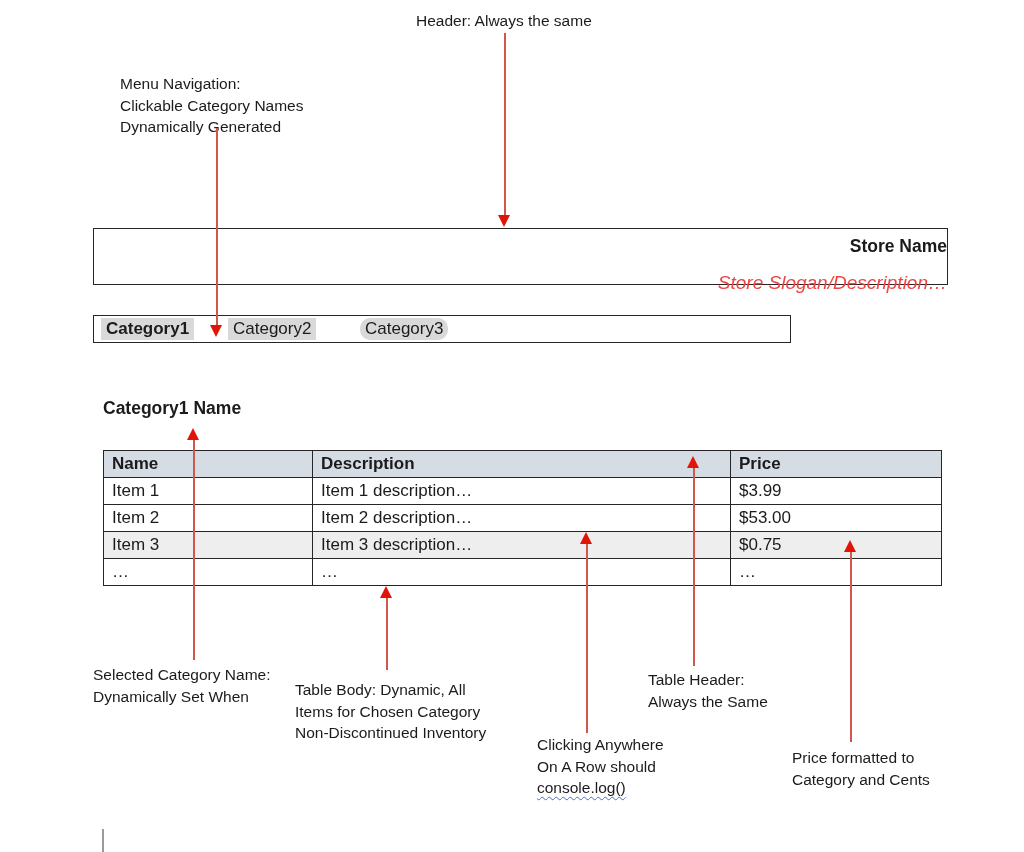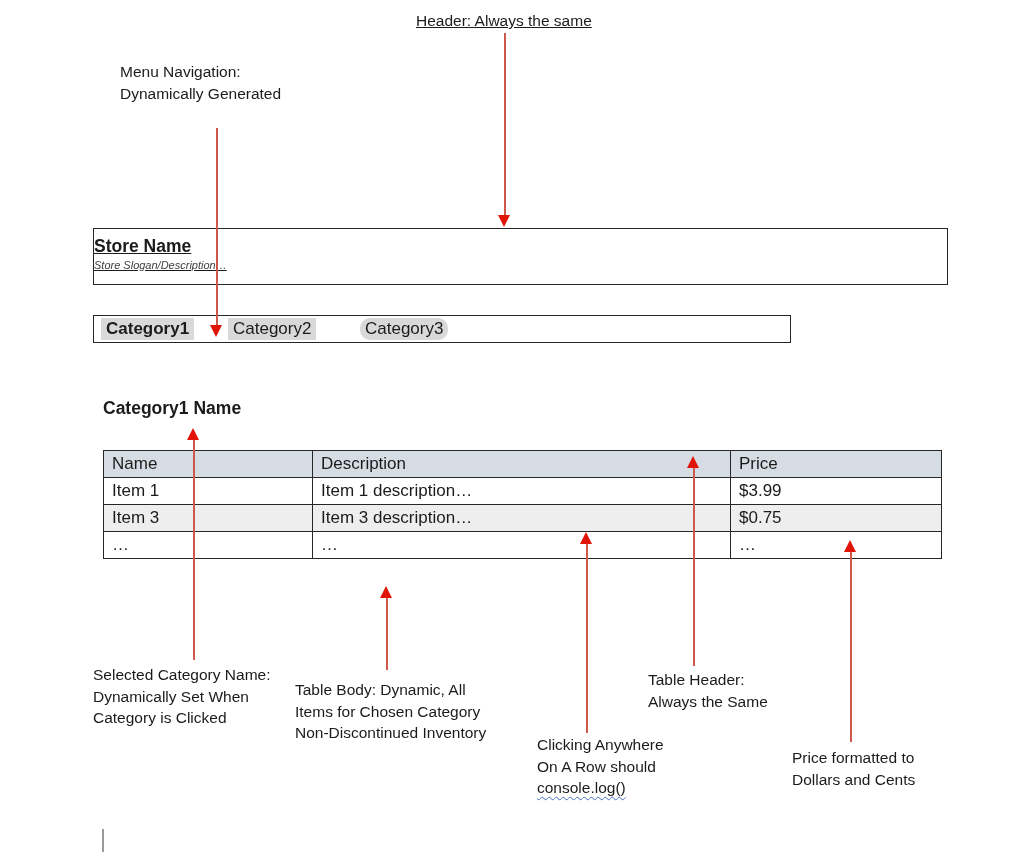--- a/index.html
+++ b/index.html
@@ -23,24 +23,24 @@
   .note div{white-space:nowrap;}
   
   .aline{position:absolute;width:2px;background:var(--arrow-line);z-index:5;}
   .ahead{position:absolute;width:0;height:0;z-index:6;
          border-left:6.5px solid transparent;border-right:6.5px solid transparent;}
   .ahead.down{border-top:12px solid var(--accent-red);}
   .ahead.up{border-bottom:12px solid var(--accent-red);}
   
   .store-box{
     left:93px;top:228px;width:855px;height:57px;
-    border:1px solid var(--border-dark);text-align:left;background:#fff;text-decoration:underline;
+    border:1px solid var(--border-dark);text-align:right;background:#fff;
   }
   .store-name{font-size:17.5px;font-weight:bold;margin-top:7px;}
-  .store-slogan{font-size:11px;font-style:italic;color:#404040;margin-top:2px;}
+  .store-slogan{font-size:19px;font-style:italic;color:#ef4444;margin-top:15px;}
   
   .nav-box{
     left:93px;top:315px;width:698px;height:28px;
     border:1px solid var(--border-dark);background:#fff;
   }
   .nav-item{
     position:absolute;top:2px;background:var(--highlight-gray);
     font-size:17px;line-height:22px;padding:0 5px;white-space:nowrap;
   }
   .nav-item.selected{font-weight:bold;}
@@ -49,44 +49,45 @@
   
   table.inv{
     position:absolute;left:103px;top:450px;width:838px;
     border-collapse:collapse;table-layout:fixed;font-size:17px;z-index:1;
   }
   table.inv th,table.inv td{
     border:1px solid var(--border-dark);height:27px;
     padding:0 0 0 8px;text-align:left;vertical-align:middle;
     overflow:hidden;white-space:nowrap;
   }
-  table.inv th{background:var(--table-header-bg);font-weight:normal;margin-left:16px;}
+  table.inv th{background:var(--table-header-bg);font-weight:bold;margin-left:16px;}
   tr.shaded td{background:var(--shaded-row-bg);}
   .col-name{width:209px;}
   .col-desc{width:418px;}
   .col-price{width:211px;}
   
   .code-underline{
     text-decoration:underline;text-decoration-style:wavy;
     text-decoration-color:var(--squiggle-blue);
     text-decoration-thickness:1px;text-underline-offset:3px;
   }
   .text-cursor{left:102px;top:829px;width:2px;height:23px;background:#9a9a9a;}
 </style>
 </head>
 <body>
 
-<div class="abs note" style="left:416px;top:10px;text-decoration:underline;">
+<div class="abs note" style="left:416px;top:10px;">
   <div>Header: Always the same</div>
 </div>
 <div class="aline" style="left:504px;top:33px;height:183px;"></div>
 <div class="ahead down" style="left:498px;top:215px;"></div>
 
-<div class="abs note" style="left:120px;top:61px;">
+<div class="abs note" style="left:120px;top:73px;">
   <div>Menu Navigation:</div>
+  <div>Clickable Category Names</div>
   <div>Dynamically Generated</div>
 </div>
 <div class="aline" style="left:216px;top:128px;height:197px;"></div>
 <div class="ahead down" style="left:210px;top:325px;"></div>
 
 <div class="abs store-box">
   <div class="store-name">Store Name</div>
   <div class="store-slogan">Store Slogan/Description…</div>
 </div>
 
@@ -108,20 +109,25 @@
       <tr>
     <th>Name</th>
     <th>Description</th>
     <th>Price</th>
   </tr>
   <tr>
     <td>Item 1</td>
     <td>Item 1 description…</td>
     <td>$3.99</td>
   </tr>
+  <tr>
+    <td>Item 2</td>
+    <td>Item 2 description…</td>
+    <td>$53.00</td>
+  </tr>
   <tr class="shaded">
     <td>Item 3</td>
     <td>Item 3 description…</td>
     <td>$0.75</td>
   </tr>
   <tr>
     <td>…</td>
     <td>…</td>
     <td>…</td>
   </tr>
@@ -139,21 +145,20 @@
 
 <div class="ahead up" style="left:687px;top:456px;"></div>
 <div class="aline" style="left:693px;top:468px;height:198px;"></div>
 
 <div class="ahead up" style="left:844px;top:540px;"></div>
 <div class="aline" style="left:850px;top:552px;height:190px;"></div>
 
 <div class="abs note" style="left:93px;top:664px;">
   <div>Selected Category Name:</div>
   <div>Dynamically Set When</div>
-  <div>Category is Clicked</div>
 </div>
 
 <div class="abs note" style="left:295px;top:679px;">
   <div>Table Body: Dynamic, All</div>
   <div>Items for Chosen Category</div>
   <div>Non-Discontinued Inventory</div>
 </div>
 
 <div class="abs note" style="left:537px;top:734px;">
   <div>Clicking Anywhere</div>
@@ -161,16 +166,16 @@
   <div class="code-underline">console.log()</div>
 </div>
 
 <div class="abs note" style="left:648px;top:669px;">
   <div>Table Header:</div>
   <div>Always the Same</div>
 </div>
 
 <div class="abs note" style="left:792px;top:747px;">
   <div>Price formatted to</div>
-  <div>Dollars and Cents</div>
+  <div>Category and Cents</div>
 </div>
 
 <div class="abs text-cursor"></div>
 
 </body></html>

